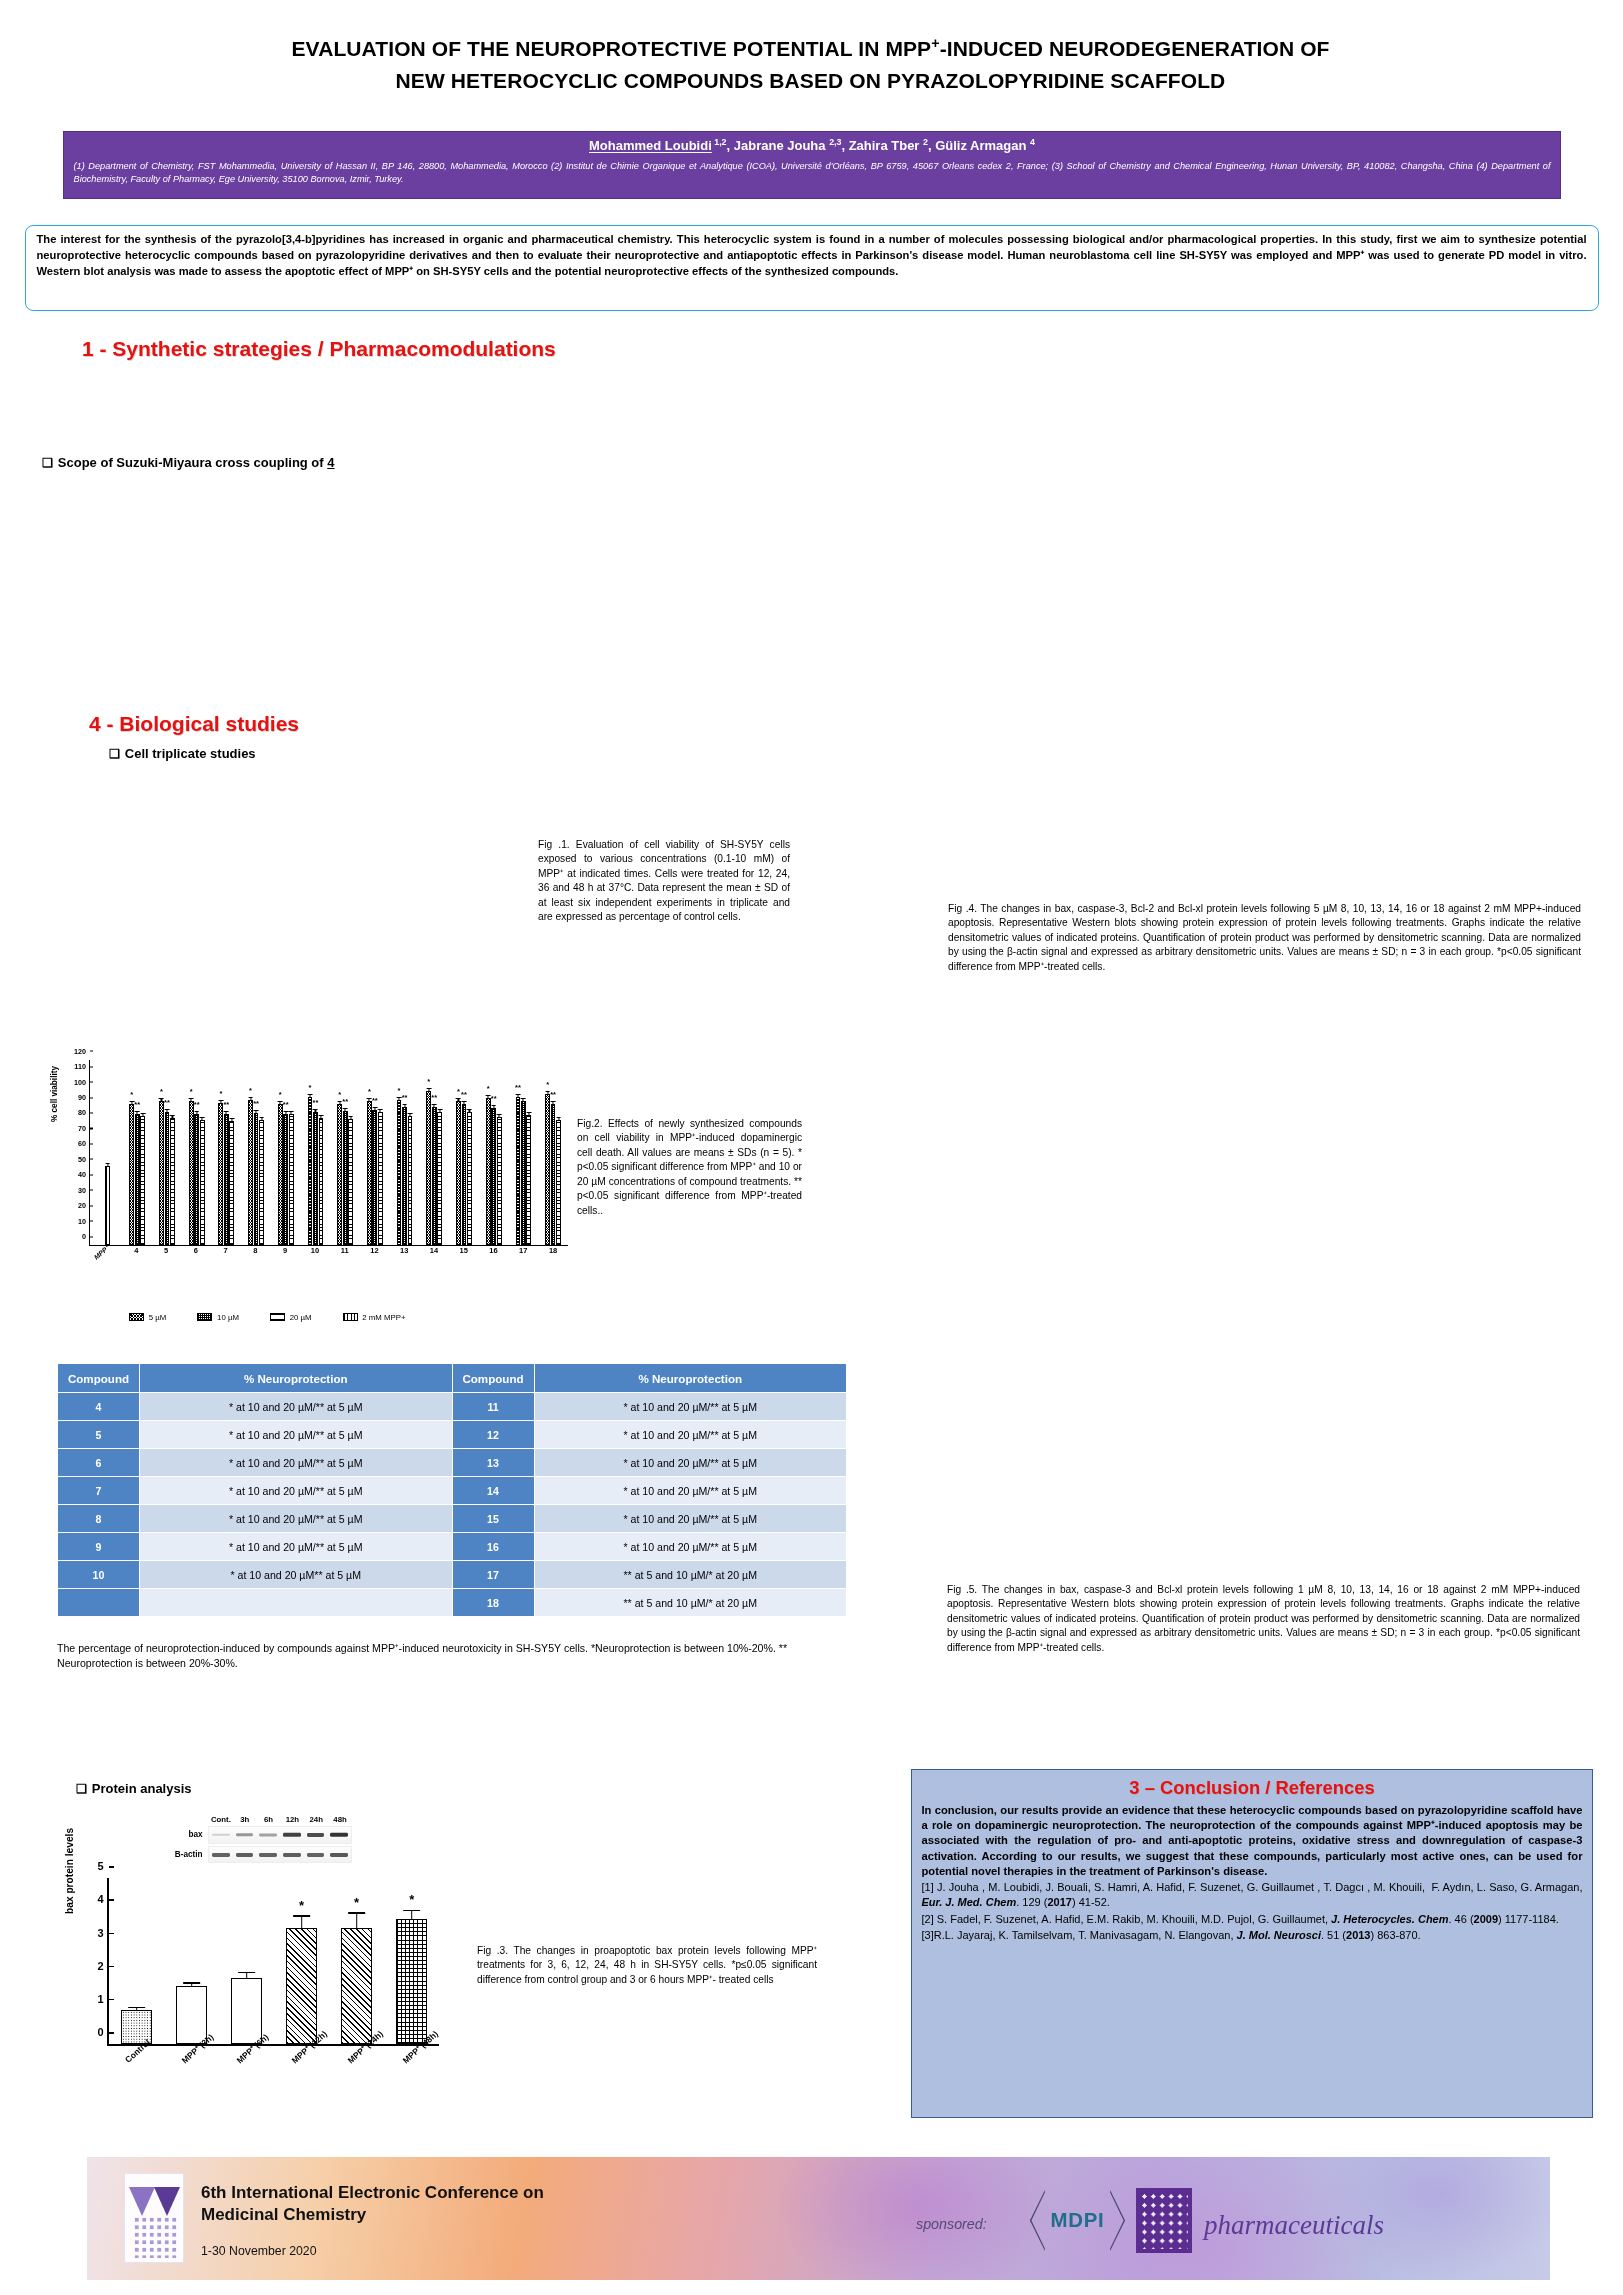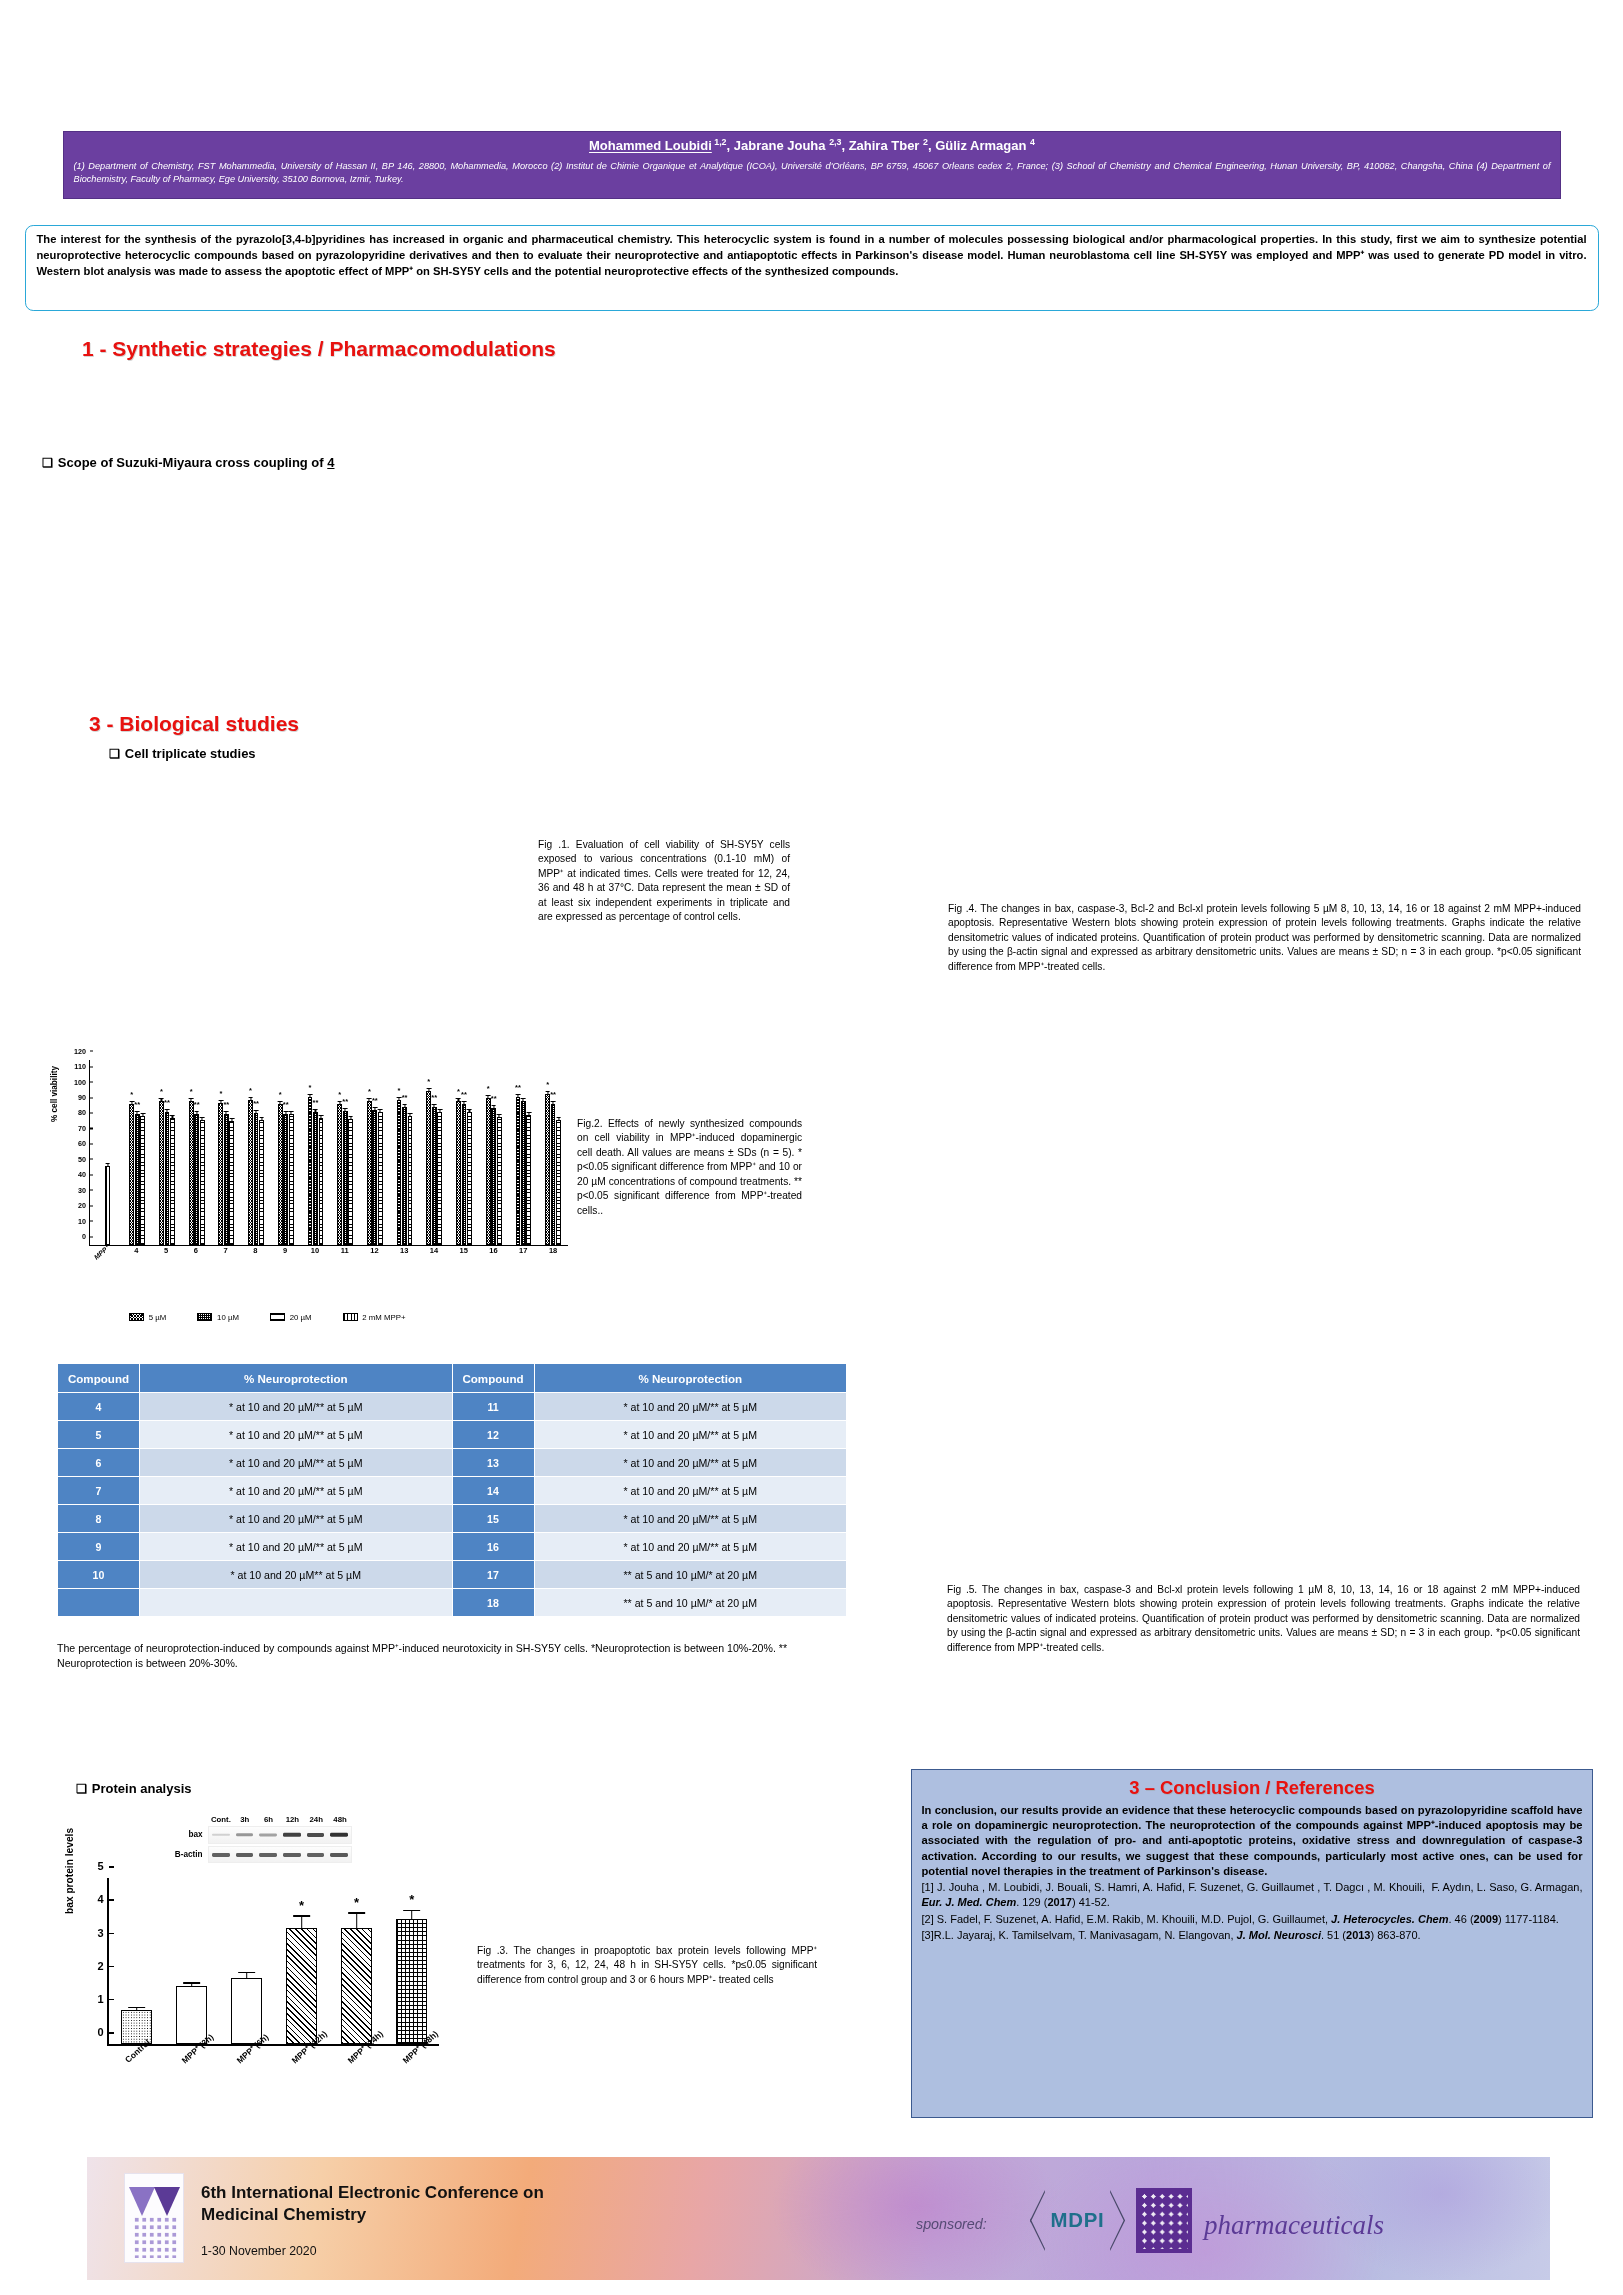--- a/index.html
+++ b/index.html
@@ -295,37 +295,41 @@
 
   .struct-area {
     position:absolute; left:204px; top:490px; width:1226px; height:197px;
   }
 </style>
 </head>
 <body>
 
 <div class="poster">
 
+  <div class="title">
+    EVALUATION OF THE NEUROPROTECTIVE POTENTIAL IN MPP<span class="sup">+</span>-INDUCED NEURODEGENERATION OF<br>
+    NEW HETEROCYCLIC COMPOUNDS BASED ON PYRAZOLOPYRIDINE SCAFFOLD
+  </div>
 
   <div class="author-band">
     <div class="authors">
       <u>Mohammed Loubidi</u><span class="sup"> 1,2</span>, Jabrane Jouha <span class="sup">2,3</span>, Zahira Tber <span class="sup">2</span>, Güliz Armagan <span class="sup">4</span>
     </div>
     <div class="affil">(1) Department of Chemistry, FST Mohammedia, University of Hassan II, BP 146, 28800, Mohammedia, Morocco (2) Institut de Chimie Organique et Analytique (ICOA), Université d'Orléans, BP 6759, 45067 Orleans cedex 2, France; (3) School of Chemistry and Chemical Engineering, Hunan University, BP, 410082, Changsha, China (4) Department of Biochemistry, Faculty of Pharmacy, Ege University, 35100 Bornova, Izmir, Turkey.</div>
   </div>
 
   <div class="abstract">The interest for the synthesis of the pyrazolo[3,4-b]pyridines has increased in organic and pharmaceutical chemistry. This heterocyclic system is found in a number of molecules possessing biological and/or pharmacological properties. In this study, first we aim to synthesize potential neuroprotective heterocyclic compounds based on pyrazolopyridine derivatives and then to evaluate their neuroprotective and antiapoptotic effects in Parkinson's disease model. Human neuroblastoma cell line SH-SY5Y was employed and MPP⁺ was used to generate PD model in vitro. Western blot analysis was made to assess the apoptotic effect of MPP⁺ on SH-SY5Y cells and the potential neuroprotective effects of the synthesized compounds.</div>
 
   <div class="sec-head" id="sec1">1 - Synthetic strategies / Pharmacomodulations</div>
   <div class="bullet-head" id="sec1-bullet">
     <span class="box">❑</span><span>Scope of Suzuki-Miyaura cross coupling of <u>4</u></span>
   </div>
   <div class="struct-area"></div>
 
-  <div class="sec-head" id="sec2">3 - Biological studies</div>
+  <div class="sec-head" id="sec2">4 - Biological studies</div>
   <div class="bullet-head" id="sec2-bullet">
     <span class="box">❑</span><span>Cell triplicate studies</span>
   </div>
 
   <div class="caption" id="cap-fig1">Fig .1. Evaluation of cell viability of SH-SY5Y cells exposed to various concentrations (0.1-10 mM) of MPP⁺ at indicated times. Cells were treated for 12, 24, 36 and 48 h at 37°C. Data represent the mean ± SD of at least six independent experiments in triplicate and are expressed as percentage of control cells.</div>
   <div class="caption" id="cap-fig2">Fig.2. Effects of newly synthesized compounds on cell viability in MPP⁺-induced dopaminergic cell death. All values are means ± SDs (n = 5). * p&lt;0.05 significant difference from MPP⁺ and 10 or 20 µM concentrations of compound treatments. ** p&lt;0.05 significant difference from MPP⁺-treated cells..</div>
   <div class="caption" id="cap-fig3">Fig .3. The changes in proapoptotic bax protein levels following MPP⁺ treatments for 3, 6, 12, 24, 48 h in SH-SY5Y cells. *p≤0.05 significant difference from control group and 3 or 6 hours MPP⁺- treated cells</div>
   <div class="caption" id="cap-fig4">Fig .4. The changes in bax, caspase-3, Bcl-2 and Bcl-xl protein levels following 5 µM 8, 10, 13, 14, 16 or 18 against 2 mM MPP+-induced apoptosis. Representative Western blots showing protein expression of protein levels following treatments. Graphs indicate the relative densitometric values of indicated proteins. Quantification of protein product was performed by densitometric scanning. Data are normalized by using the β-actin signal and expressed as arbitrary densitometric units. Values are means ± SD; n = 3 in each group. *p&lt;0.05 significant difference from MPP⁺-treated cells.</div>
   <div class="caption" id="cap-fig5">Fig .5. The changes in bax, caspase-3 and Bcl-xl protein levels following 1 µM 8, 10, 13, 14, 16 or 18 against 2 mM MPP+-induced apoptosis. Representative Western blots showing protein expression of protein levels following treatments. Graphs indicate the relative densitometric values of indicated proteins. Quantification of protein product was performed by densitometric scanning. Data are normalized by using the β-actin signal and expressed as arbitrary densitometric units. Values are means ± SD; n = 3 in each group. *p&lt;0.05 significant difference from MPP⁺-treated cells.</div>
 

